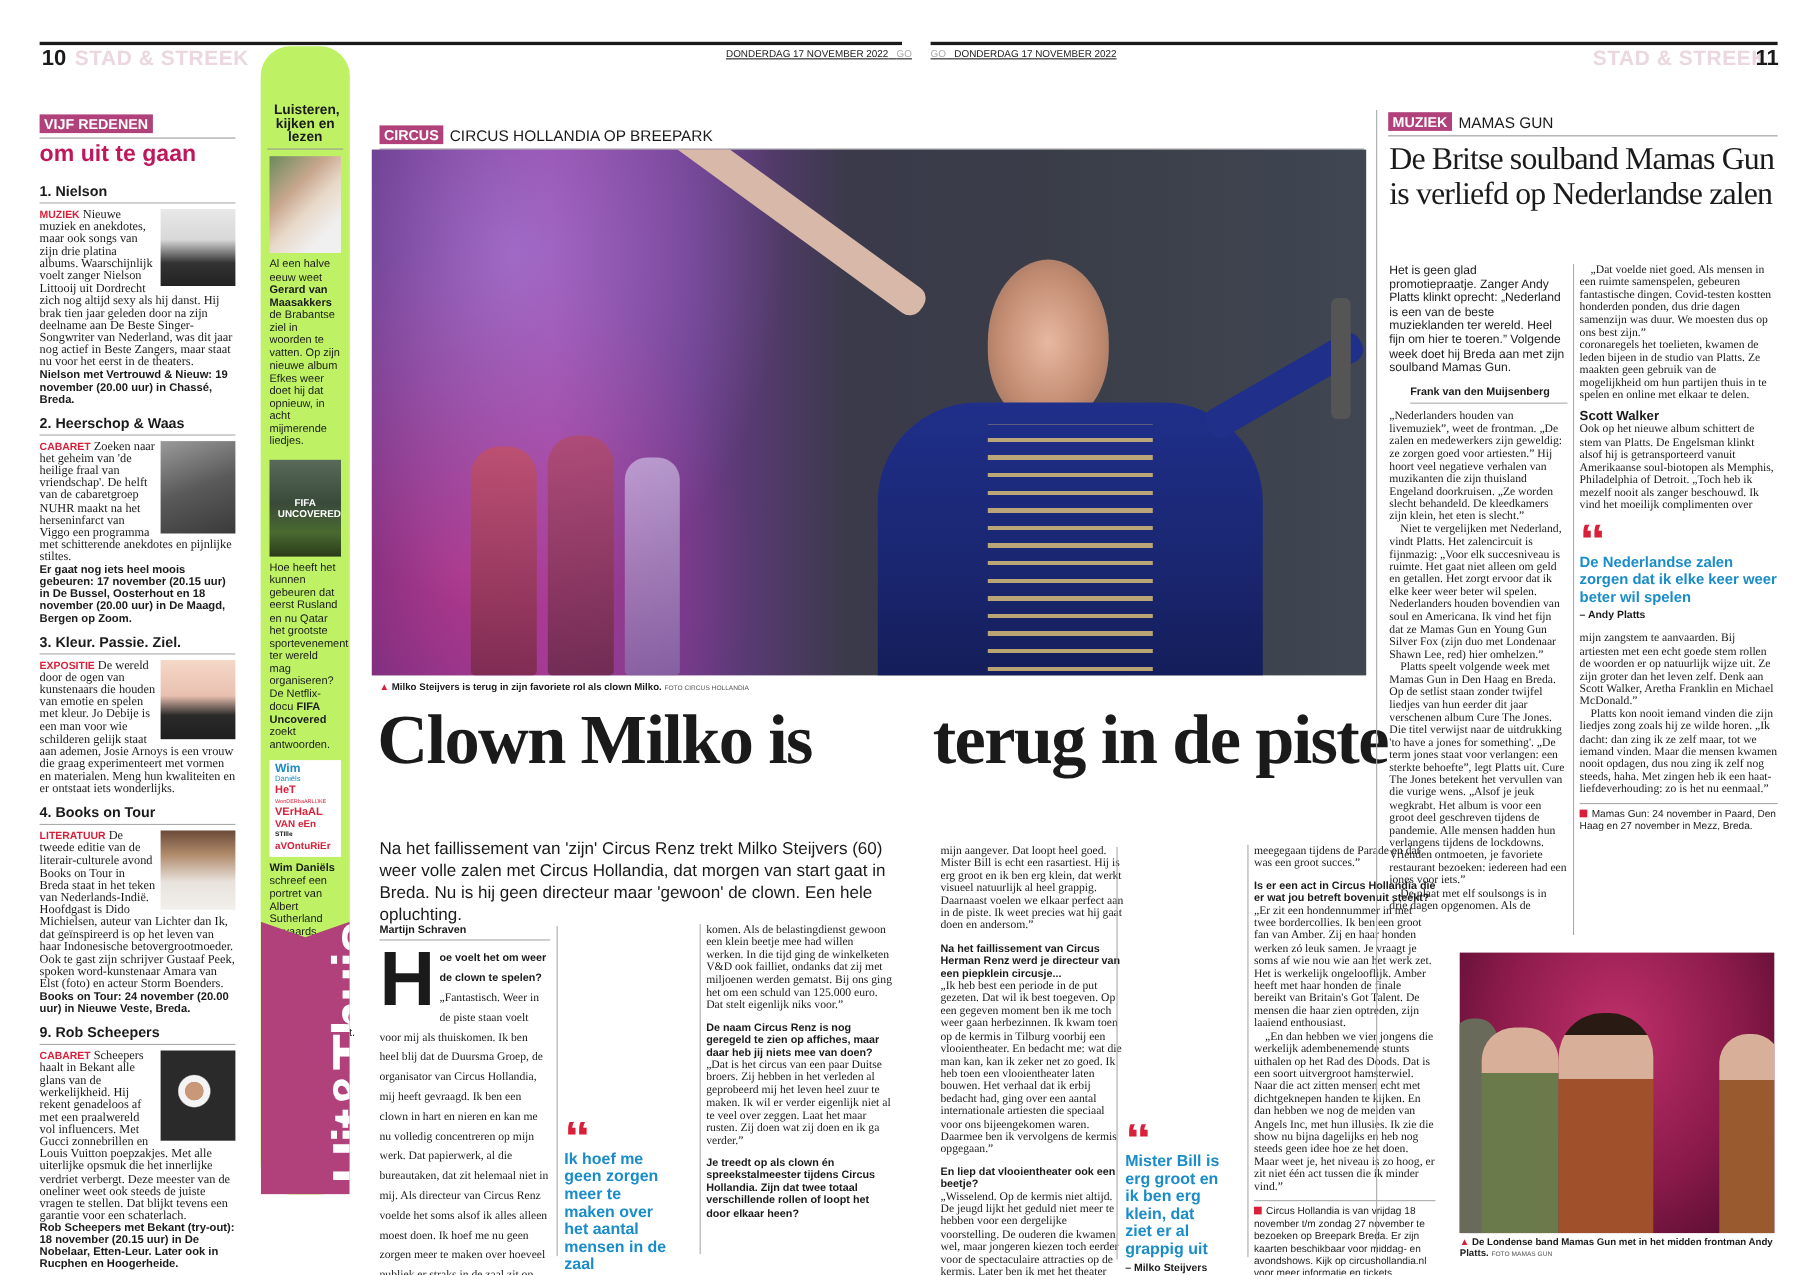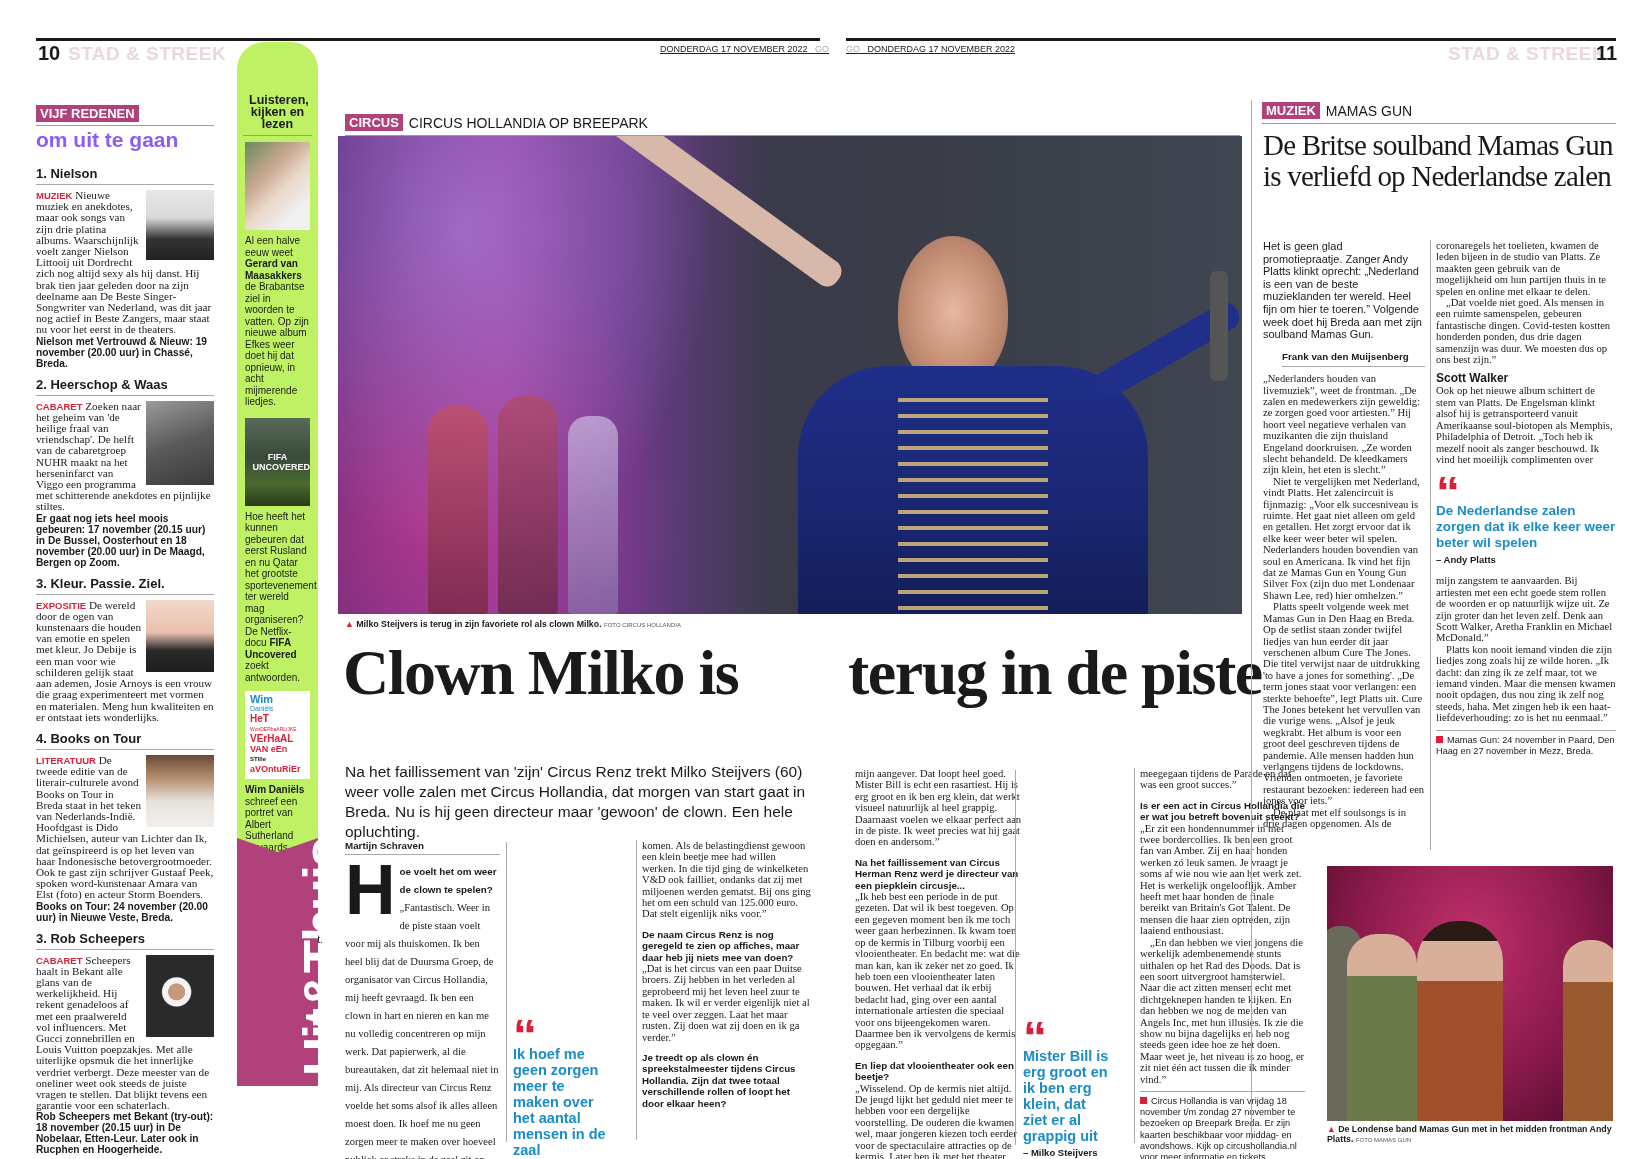--- a/index.html
+++ b/index.html
@@ -50,21 +50,21 @@
   <span class="go">GO</span>&nbsp;&nbsp;
   <span>DONDERDAG 17 NOVEMBER 2022</span>
 </div>
 <div class="abs section" style="left:1448px;">STAD &amp; STREEK</div>
 <div class="abs pagenum" style="left:1596px;">11</div>
 
 <div class="abs" style="left:36px;top:104px;width:178px;">
   <div style="border-bottom:1.5px solid #999;padding-bottom:3px;">
     <span class="kicker-box" style="font-size:13px;">VIJF REDENEN</span>
   </div>
-  <div style="font-family:'Liberation Sans',sans-serif;font-weight:700;font-size:21px;color:#8b5cf6;margin:2px 0 14px;">om uit te gaan</div>
+  <div style="font-family:'Liberation Sans',sans-serif;font-weight:700;font-size:21px;color:#be185d;margin:2px 0 14px;">om uit te gaan</div>
 
   <div style="margin-bottom:8px;">
     <div class="item-title">1. Nielson</div>
     <div class="body-text">
       <div class="thumb" style="width:68px;height:70px;background:linear-gradient(180deg,#e8e8e8 0%,#d8d8d8 40%,#333 70%,#222 100%);"></div>
       <span class="tag-red">MUZIEK</span>
       <span>Nieuwe muziek en anekdotes, maar ook songs van zijn drie platina albums. Waarschijnlijk voelt zanger Nielson Littooij uit Dordrecht zich nog altijd sexy als hij danst. Hij brak tien jaar geleden door na zijn deelname aan De Beste Singer-Songwriter van Nederland, was dit jaar nog actief in Beste Zangers, maar staat nu voor het eerst in de theaters.</span>
     </div>
     <div class="info-bold">Nielson met Vertrouwd &amp; Nieuw: 19 november (20.00 uur) in Chassé, Breda.</div>
   </div>
@@ -92,21 +92,21 @@
     <div class="item-title">4. Books on Tour</div>
     <div class="body-text">
       <div class="thumb" style="width:68px;height:72px;background:linear-gradient(180deg,#6a4a38 0%,#b08a6a 30%,#e8e2dc 65%,#f2f0ec 100%);"></div>
       <span class="tag-red">LITERATUUR</span>
       <span>De tweede editie van de literair-culturele avond Books on Tour in Breda staat in het teken van Nederlands-Indië. Hoofdgast is Dido Michielsen, auteur van Lichter dan Ik, dat geïnspireerd is op het leven van haar Indonesische betovergrootmoeder. Ook te gast zijn schrijver Gustaaf Peek, spoken word-kunstenaar Amara van Elst (foto) en acteur Storm Boenders.</span>
     </div>
     <div class="info-bold">Books on Tour: 24 november (20.00 uur) in Nieuwe Veste, Breda.</div>
   </div>
 
   <div>
-    <div class="item-title">3. Rob Scheepers</div>
+    <div class="item-title">9. Rob Scheepers</div>
     <div class="body-text">
       <div class="thumb" style="width:68px;height:82px;background:radial-gradient(circle at 45% 45%,#c89878 0 14%,#f4f4f4 15% 24%,#2a2a2a 26%);"></div>
       <span class="tag-red">CABARET</span>
       <span>Scheepers haalt in Bekant alle glans van de werkelijkheid. Hij rekent genadeloos af met een praalwereld vol influencers. Met Gucci zonnebrillen en Louis Vuitton poepzakjes. Met alle uiterlijke opsmuk die het innerlijke verdriet verbergt. Deze meester van de oneliner weet ook steeds de juiste vragen te stellen. Dat blijkt tevens een garantie voor een schaterlach.</span>
     </div>
     <div class="info-bold">Rob Scheepers met Bekant (try-out): 18 november (20.15 uur) in De Nobelaar, Etten-Leur. Later ook in Rucphen en Hoogerheide.</div>
   </div>
 </div>
 
 <div class="abs sidebar-pink" style="left:237px;top:42px;width:81px;height:1044px;">
@@ -242,22 +242,22 @@
   <div style="font-family:'Liberation Sans',sans-serif;font-size:11px;line-height:12.6px;">Het is geen glad promotiepraatje. Zanger Andy Platts klinkt oprecht: „Nederland is een van de beste muzieklanden ter wereld. Heel fijn om hier te toeren.” Volgende week doet hij Breda aan met zijn soulband Mamas Gun.</div>
   <div class="q" style="margin-top:10px;border-bottom:1.5px solid #aaa;padding-bottom:4px;margin-bottom:6px;margin-left:19px;">Frank van den Muijsenberg</div>
   <div class="p">„Nederlanders houden van livemuziek”, weet de frontman. „De zalen en medewerkers zijn geweldig: ze zorgen goed voor artiesten.” Hij hoort veel negatieve verhalen van muzikanten die zijn thuisland Engeland doorkruisen. „Ze worden slecht behandeld. De kleedkamers zijn klein, het eten is slecht.”</div>
   <div class="p indent">Niet te vergelijken met Nederland, vindt Platts. Het zalencircuit is fijnmazig: „Voor elk succesniveau is ruimte. Het gaat niet alleen om geld en getallen. Het zorgt ervoor dat ik elke keer weer beter wil spelen. Nederlanders houden bovendien van soul en Americana. Ik vind het fijn dat ze Mamas Gun en Young Gun Silver Fox (zijn duo met Londenaar Shawn Lee, red) hier omhelzen.”</div>
   <div class="p indent">Platts speelt volgende week met Mamas Gun in Den Haag en Breda. Op de setlist staan zonder twijfel liedjes van hun eerder dit jaar verschenen album Cure The Jones. Die titel verwijst naar de uitdrukking 'to have a jones for something'. „De term jones staat voor verlangen: een sterkte behoefte”, legt Platts uit. Cure The Jones betekent het vervullen van die vurige wens. „Alsof je jeuk wegkrabt. Het album is voor een groot deel geschreven tijdens de pandemie. Alle mensen hadden hun verlangens tijdens de lockdowns. Vrienden ontmoeten, je favoriete restaurant bezoeken: iedereen had een jones voor iets.”</div>
   <div class="p indent">De plaat met elf soulsongs is in drie dagen opgenomen. Als de</div>
 </div>
 <div class="vrule" style="left:1430px;top:240px;height:610px;"></div>
 
 <div class="col" style="left:1436px;top:240px;width:180px;">
+  <div class="p indent">„Dat voelde niet goed. Als mensen in een ruimte samenspelen, gebeuren fantastische dingen. Covid-testen kostten honderden ponden, dus drie dagen samenzijn was duur. We moesten dus op ons best zijn.”</div>
   <div class="p">coronaregels het toelieten, kwamen de leden bijeen in de studio van Platts. Ze maakten geen gebruik van de mogelijkheid om hun partijen thuis in te spelen en online met elkaar te delen.</div>
-  <div class="p indent">„Dat voelde niet goed. Als mensen in een ruimte samenspelen, gebeuren fantastische dingen. Covid-testen kostten honderden ponden, dus drie dagen samenzijn was duur. We moesten dus op ons best zijn.”</div>
   <div style="font-family:'Liberation Sans',sans-serif;font-weight:700;font-size:12px;margin-top:6px;">Scott Walker</div>
   <div class="p">Ook op het nieuwe album schittert de stem van Platts. De Engelsman klinkt alsof hij is getransporteerd vanuit Amerikaanse soul-biotopen als Memphis, Philadelphia of Detroit. „Toch heb ik mezelf nooit als zanger beschouwd. Ik vind het moeilijk complimenten over</div>
   <div style="margin:12px 0 10px;">
     <div class="quote-mark">“</div>
     <div class="quote-text" style="font-size:13.5px;">De Nederlandse zalen zorgen dat ik elke keer weer beter wil spelen</div>
     <div class="quote-attr">– Andy Platts</div>
   </div>
   <div class="p">mijn zangstem te aanvaarden. Bij artiesten met een echt goede stem rollen de woorden er op natuurlijk wijze uit. Ze zijn groter dan het leven zelf. Denk aan Scott Walker, Aretha Franklin en Michael McDonald.”</div>
   <div class="p indent">Platts kon nooit iemand vinden die zijn liedjes zong zoals hij ze wilde horen. „Ik dacht: dan zing ik ze zelf maar, tot we iemand vinden. Maar die mensen kwamen nooit opdagen, dus nou zing ik zelf nog steeds, haha. Met zingen heb ik een haat-liefdeverhouding: zo is het nu eenmaal.”</div>
   <div class="info-note" style="border-top:1.5px solid #aaa;padding-top:4px;margin-top:6px;">

